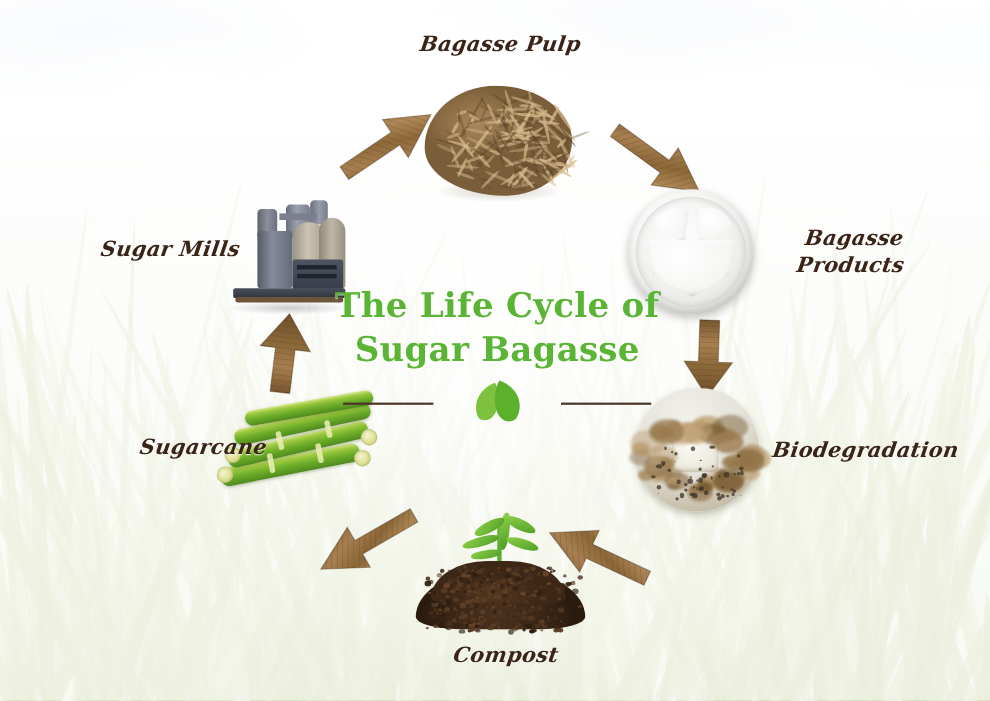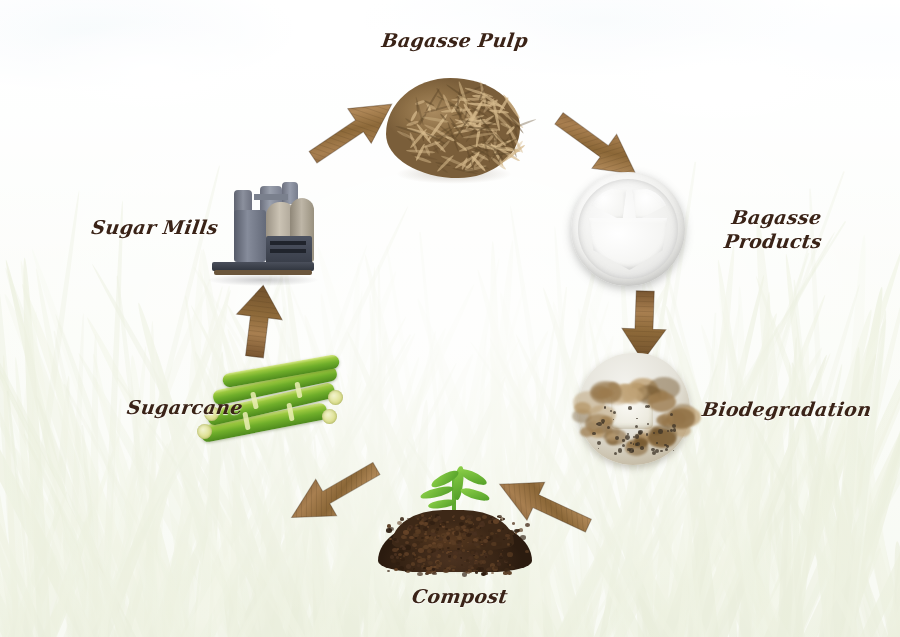--- a/index.html
+++ b/index.html
@@ -1460,14 +1460,28 @@
       <div class="box" style="left:62px;top:56px;width:46px;height:28px;border-radius:2px;background:linear-gradient(180deg,#4e5462,#383d48);"></div>
       <div class="box" style="left:66px;top:61px;width:36px;height:4px;background:#20242c;"></div>
       <div class="box" style="left:66px;top:69px;width:36px;height:4px;background:#20242c;"></div>
       <div class="box" style="left:50px;top:14px;width:34px;height:6px;background:#7a808d;"></div>
       <div class="box" style="left:8px;top:82px;width:102px;height:9px;background:linear-gradient(180deg,#4a4f5b,#2f3views);background:linear-gradient(180deg,#4a4f5b,#2f343d);border-radius:2px;"></div>
       <div class="box" style="left:10px;top:90px;width:98px;height:5px;background:#6b563c;border-radius:2px;"></div>
     </div>
     <div class="node-label" style="left:80px;top:215px;width:150px;">Sugar Mills</div>
   </div>
 
+  <div class="center">
+    <div class="t-line">The Life Cycle of</div>
+    <div class="t-line l2">Sugar Bagasse</div>
+    <div class="logo-row">
+      <div class="rule left"></div>
+      <div class="rule right"></div>
+      <div class="leafmark">
+        <svg width="58" height="44" viewBox="0 0 58 44">
+          <path d="M27 4 C12 10, 6 24, 12 36 C20 42, 30 34, 30 20 C30 12, 29 7, 27 4 Z" fill="#7ec13f"></path>
+          <path d="M31 2 C48 8, 54 24, 46 37 C36 44, 26 34, 27 18 C27.5 10, 29 5, 31 2 Z" fill="#5bb02c"></path>
+        </svg>
+      </div>
+    </div>
+  </div>
 
 </div>
 
 </body></html>

